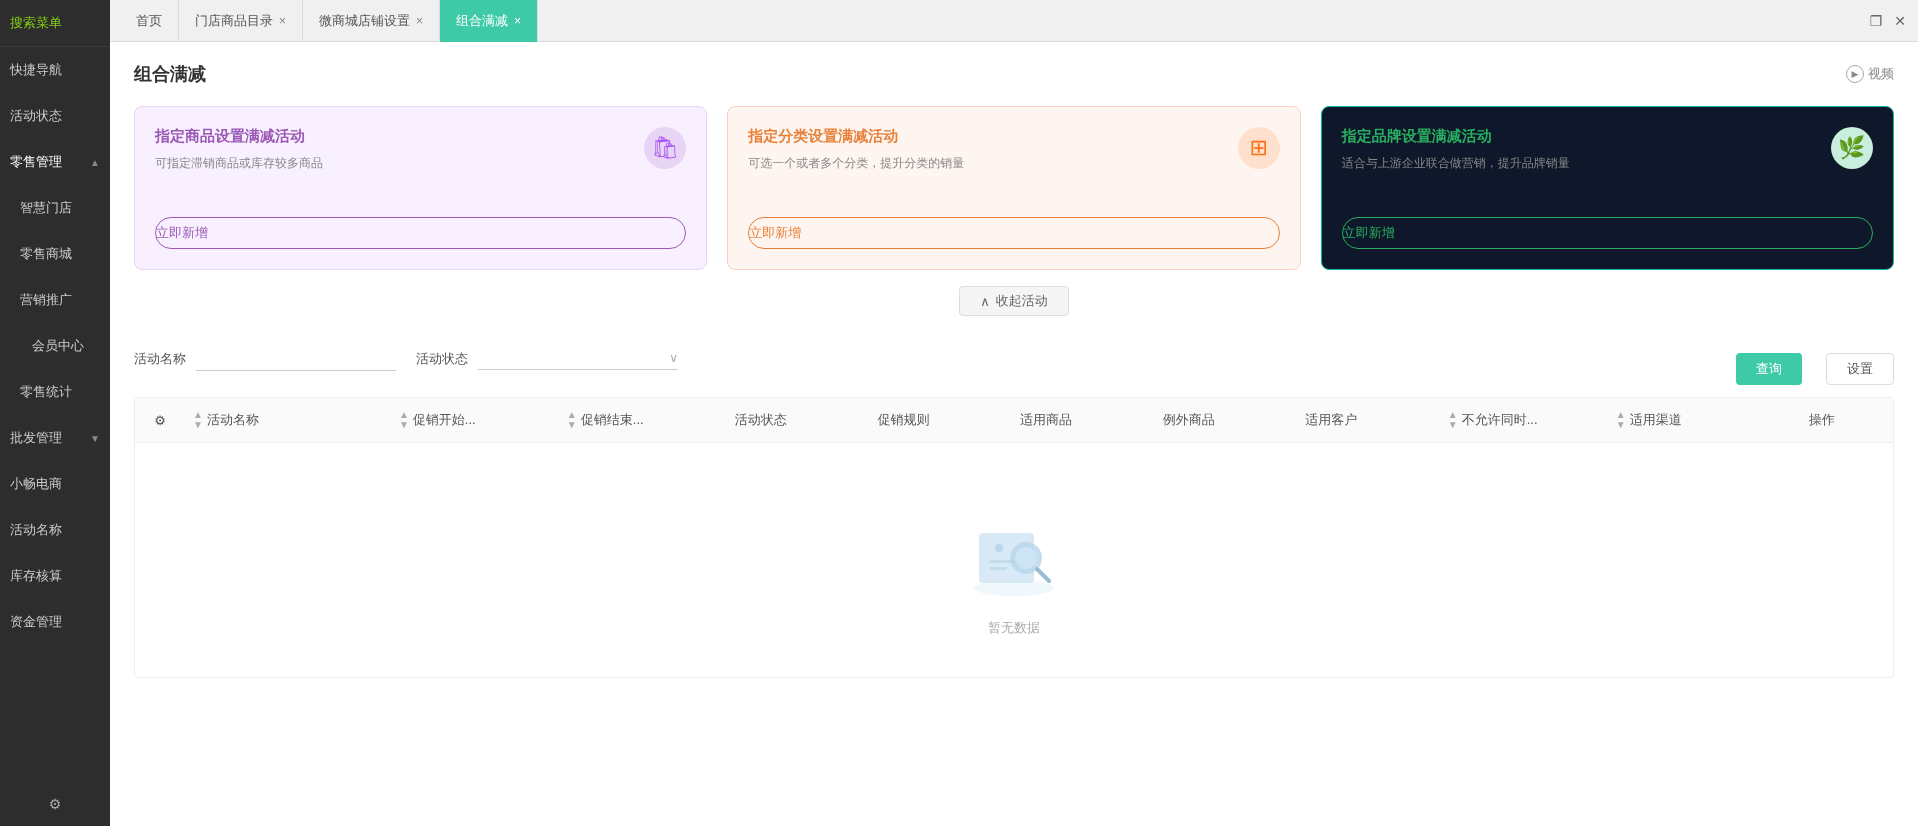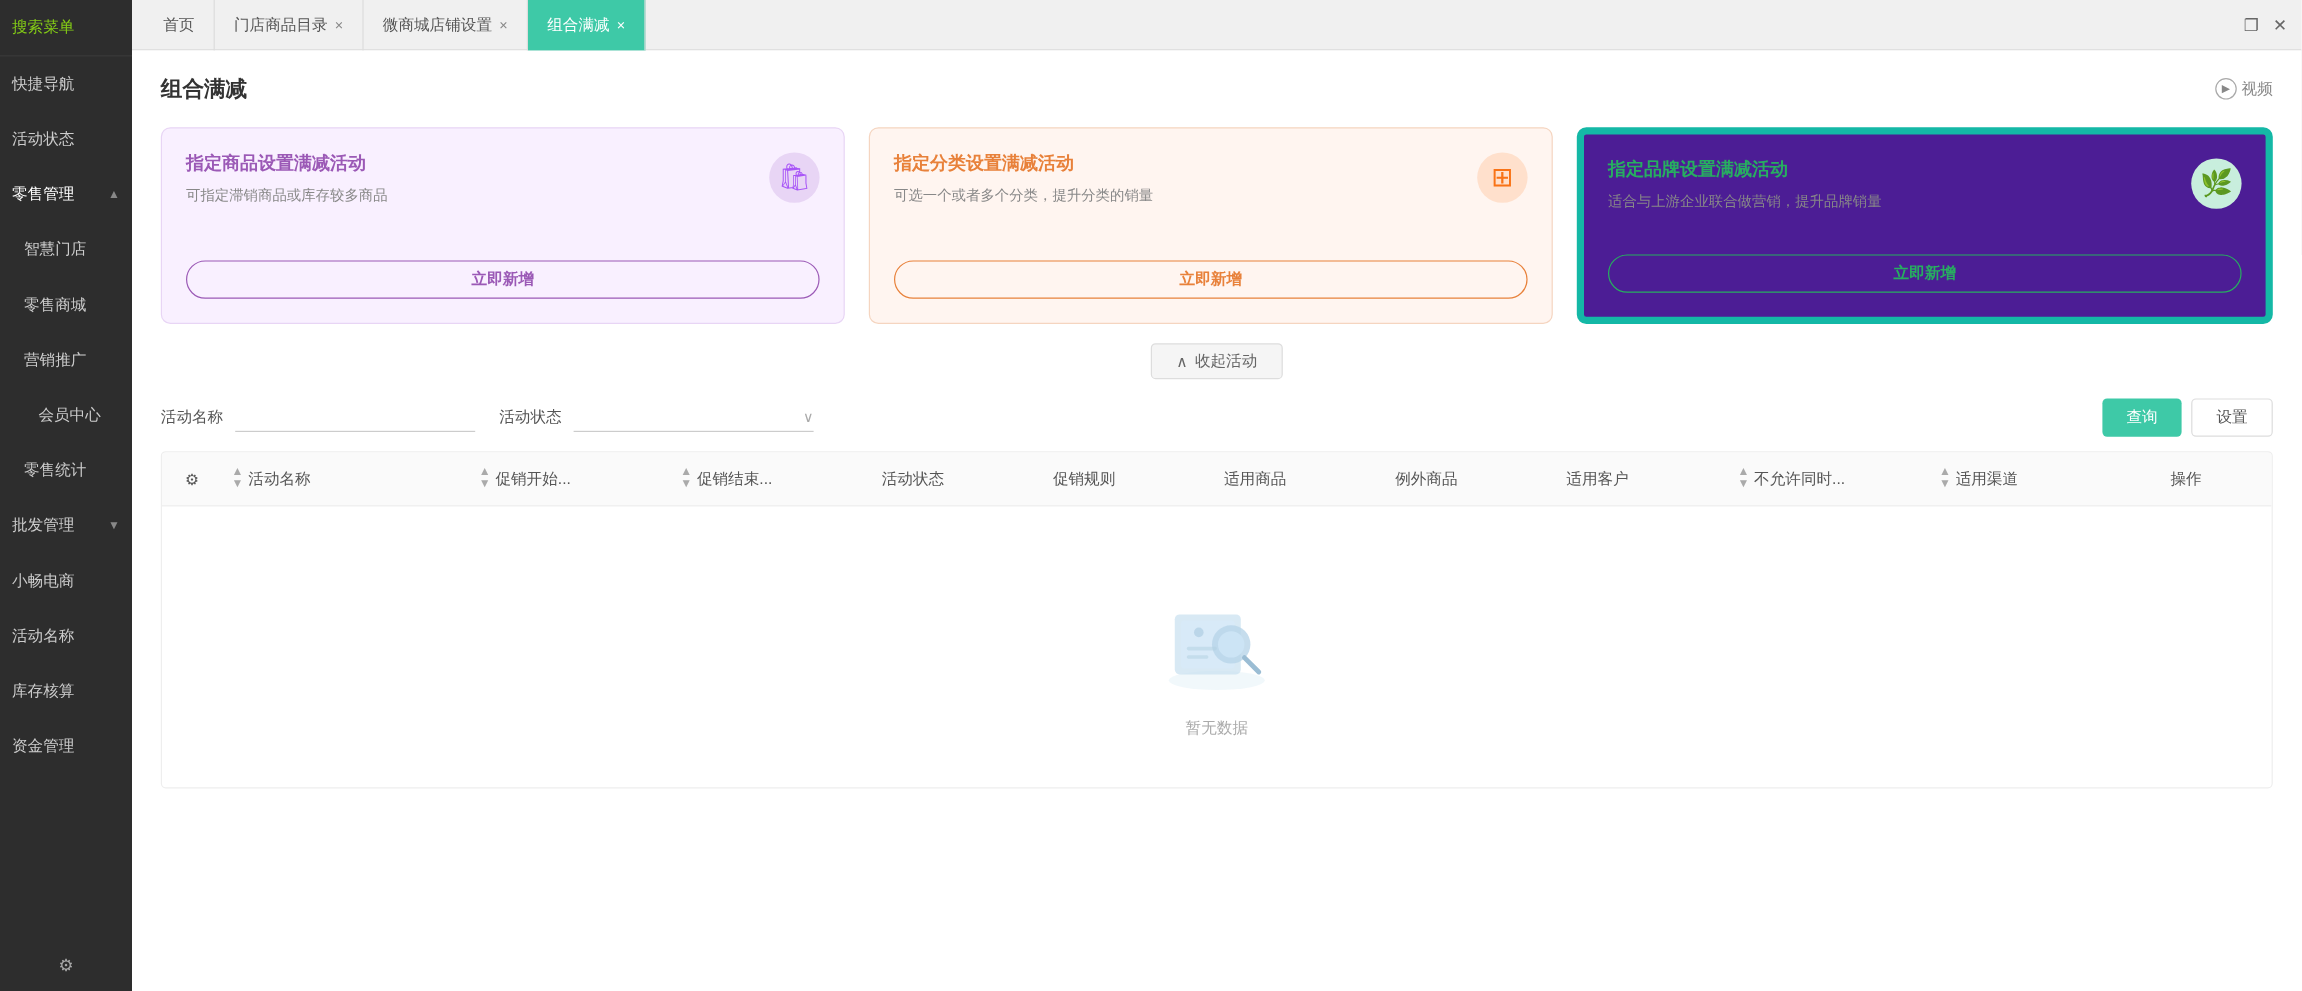--- a/index.html
+++ b/index.html
@@ -141,21 +141,21 @@
       border-radius: 8px;
       padding: 20px;
       display: flex;
       flex-direction: column;
       justify-content: space-between;
       min-height: 160px;
       position: relative;
     }
     .card-purple { background: #f9f0ff; border: 1px solid #e8d5f5; gap: 28px; }
     .card-orange { background: #fff5f0; border: 1px solid #f5d5c0; }
-    .card-green { background: #4c1d95; border: 6px solid #14b8a6; }
+    .card-green { background: #0f172a; border: 1px solid #14b8a6; }
 
     .card-title {
       font-size: 15px;
       font-weight: 600;
       margin-bottom: 8px;
     }
     .card-purple .card-title { color: #9b59b6; }
     .card-orange .card-title { color: #e8813a; }
     .card-green .card-title { color: #27ae60; }
 
@@ -176,22 +176,21 @@
     .card-green .card-icon { color: #22c55e; }
 
     .card-btn {
       margin-top: 16px;
       border-radius: 20px;
       padding: 6px 0;
       width: 100%;
       cursor: pointer;
       font-size: 13px;
       background: transparent;
-      text-align: center;
-      font-weight: bold;
+      text-align: left;
     }
     .card-purple .card-btn { border: 1px solid #9b59b6; color: #9b59b6; }
     .card-orange .card-btn { border: 1px solid #e8813a; color: #e8813a; }
     .card-green .card-btn { border: 1px solid #27ae60; color: #27ae60; }
 
     
     .collapse-row {
       display: flex;
       justify-content: center;
       margin-bottom: 16px;
@@ -238,22 +237,23 @@
       border-bottom: 1px solid #ccc;
       padding: 4px 0;
       font-size: 13px;
       width: 200px;
       cursor: pointer;
       justify-content: space-between;
     }
     .search-select-text { color: #bbb; }
     .search-actions {
       display: flex;
-      gap: 8px;
+      gap: 24px;
       margin-left: auto;
+      margin-top: 21px;
     }
     .btn-query {
       background: #3ec9a7;
       color: #fff;
       border: none;
       border-radius: 4px;
       padding: 6px 20px;
       cursor: pointer;
       font-size: 13px;
     }

